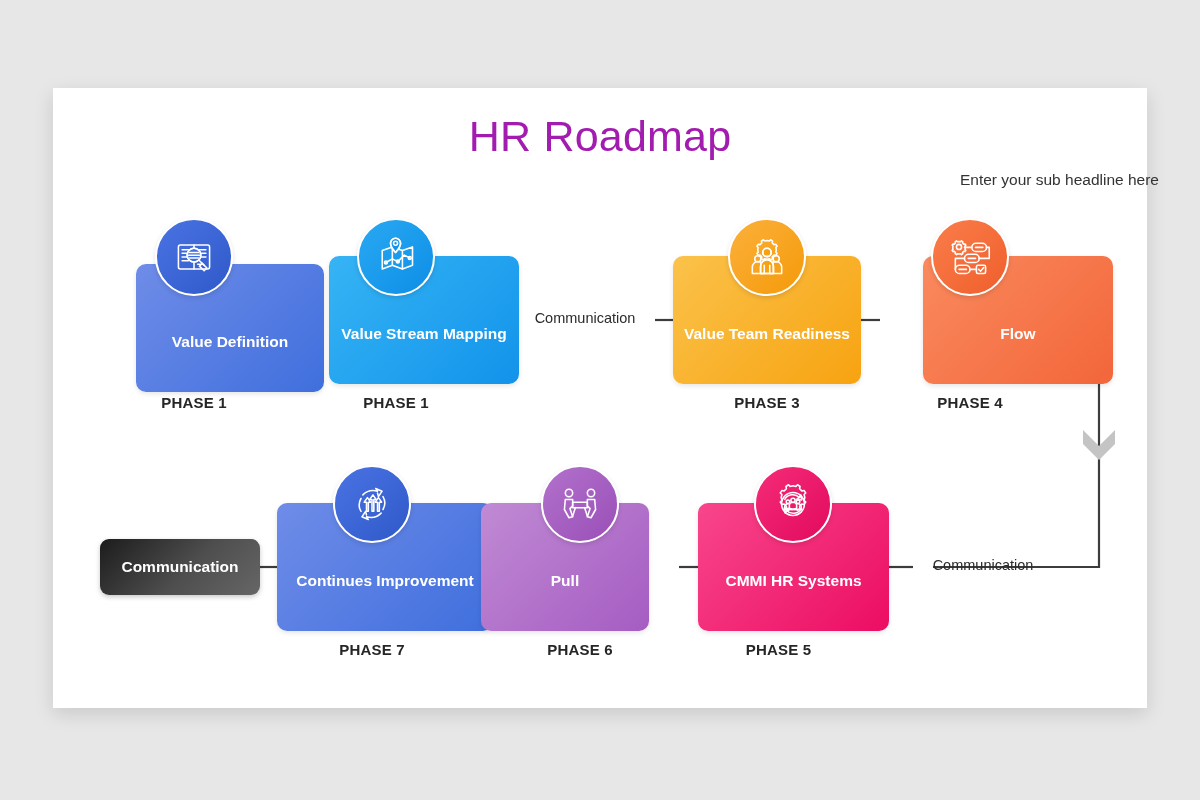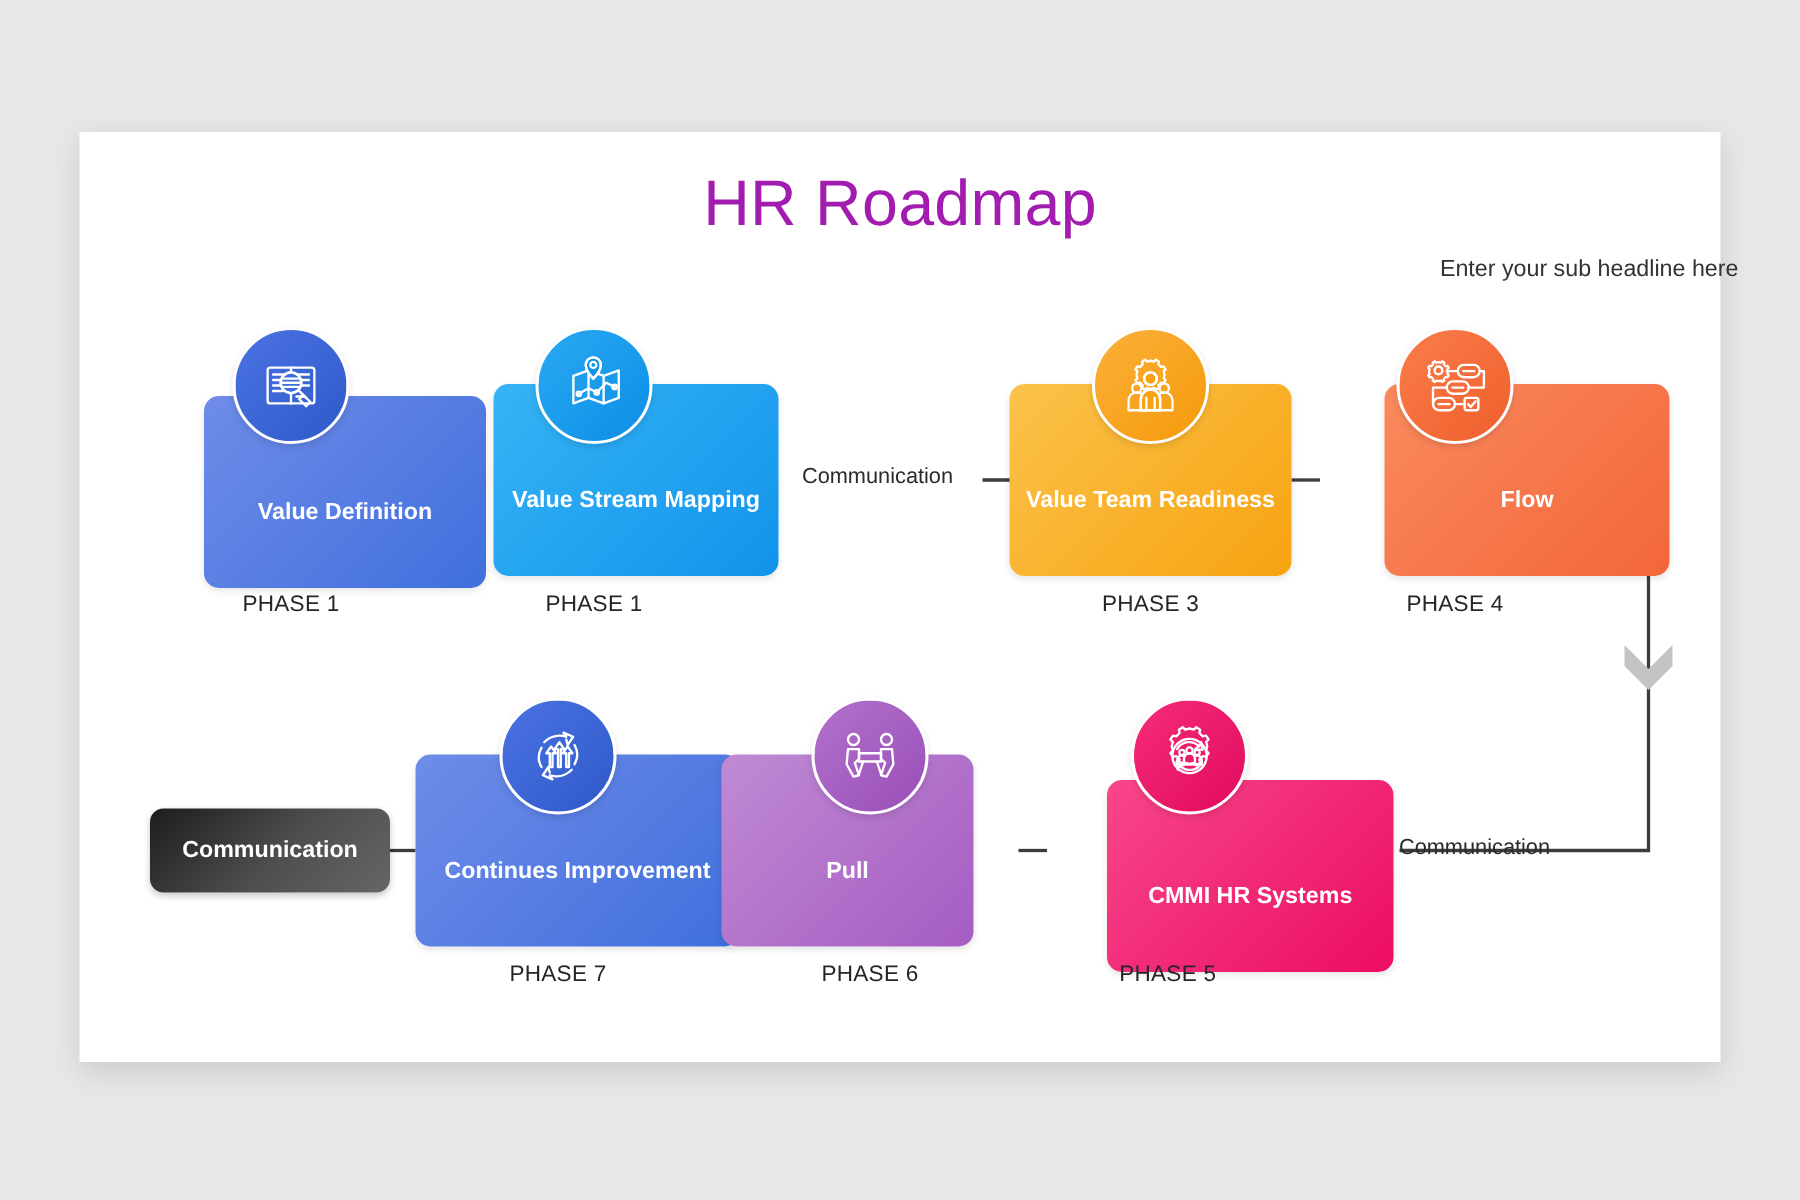--- a/index.html
+++ b/index.html
@@ -51,21 +51,21 @@
     border:2.5px solid #ffffff;
     box-sizing:border-box;
     display:flex;align-items:center;justify-content:center;
     box-shadow:0 2px 5px rgba(0,0,0,0.12);
   }
   .bubble svg{width:44px;height:44px;display:block;}
   .phase{
     position:absolute;
     text-align:center;
     font-size:15px;
-    font-weight:normal;
+    font-weight:bold;
     color:#262626;
     letter-spacing:.2px;
   }
   .commlabel{
     position:absolute;
     font-size:14.5px;
     color:#2b2b2b;
     text-align:center;
     font-weight:400;
   }
@@ -232,21 +232,21 @@
       <circle cx="36" cy="12" r="4"></circle>
       <path d="M8 19 h8 v7 l-3 3 3 9 -4 1 -5 -9 z"></path>
       <path d="M40 19 h-8 v7 l3 3 -3 9 4 1 5 -9 z"></path>
       <path d="M16 22 h16 v6 H16 z"></path>
       <path d="M19 28 l-3 9"></path>
       <path d="M29 28 l3 9"></path>
     </svg>
   </div>
   <div class="phase" style="left:428px;top:553px;width:198px;">PHASE 6</div>
 
-  <div class="card" style="left:645px;top:432px;width:191px;height:128px;background:linear-gradient(135deg,#f8468b,#ec0d62);margin-left:40px;">
+  <div class="card" style="left:645px;top:415px;width:191px;height:128px;background:linear-gradient(135deg,#f8468b,#ec0d62);">
     <span class="label">CMMI HR Systems</span>
   </div>
   <div class="bubble" style="left:701px;top:377px;background:linear-gradient(135deg,#f52c78,#e20a5e);">
     <svg viewBox="0 0 48 48" fill="none" stroke="#fff" stroke-width="1.7" stroke-linejoin="round" stroke-linecap="round">
       <path d="M24 4 l3.2 .8 1.7 -1.8 2.8 1.9 -.5 2.4 2.4 2.4 2.4 -.5 1.9 2.8 -1.8 1.7 .8 3.2 -.8 3.2 1.8 1.7 -1.9 2.8 -2.4 -.5 -2.4 2.4 .5 2.4 -2.8 1.9 -1.7 -1.8 -3.2 .8 -3.2 -.8 -1.7 1.8 -2.8 -1.9 .5 -2.4 -2.4 -2.4 -2.4 .5 -1.9 -2.8 1.8 -1.7 -.8 -3.2 .8 -3.2 -1.8 -1.7 1.9 -2.8 2.4 .5 2.4 -2.4 -.5 -2.4 2.8 -1.9 1.7 1.8 z"></path>
       <circle cx="24" cy="24" r="12.5"></circle>
       <path d="M15 19 a10 10 0 0 1 16 -2 l1.5 -3 1 5.5 -5.5 -.5 2.5 -2"></path>
       <path d="M33 29 a10 10 0 0 1 -16 2 l-1.5 3 -1 -5.5 5.5 .5 -2.5 2"></path>
       <circle cx="24" cy="20" r="2.3"></circle>
       <circle cx="18.5" cy="21.5" r="1.9"></circle>

